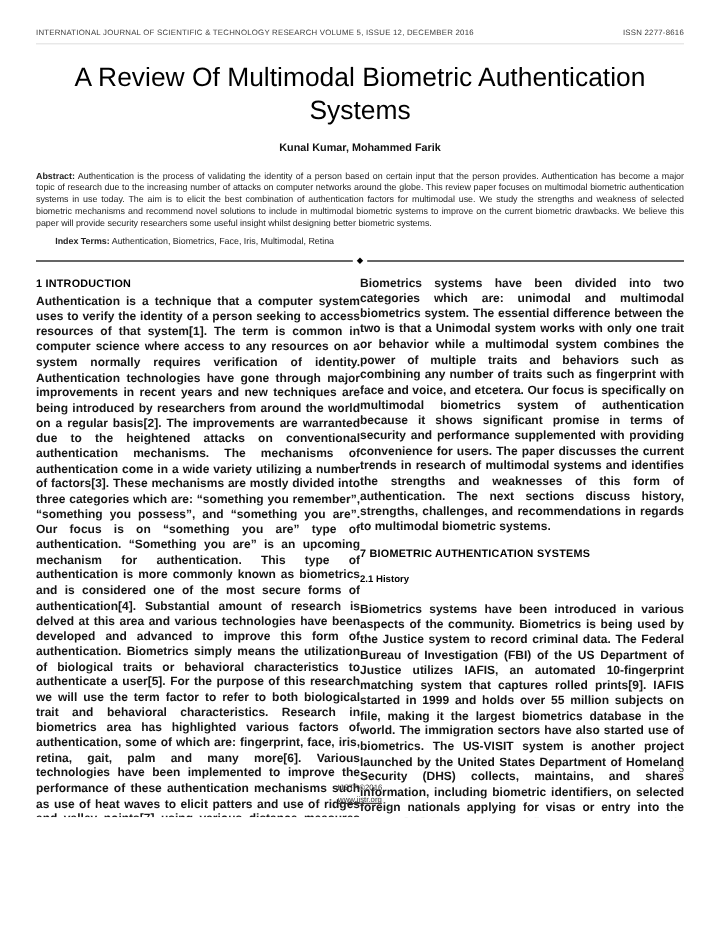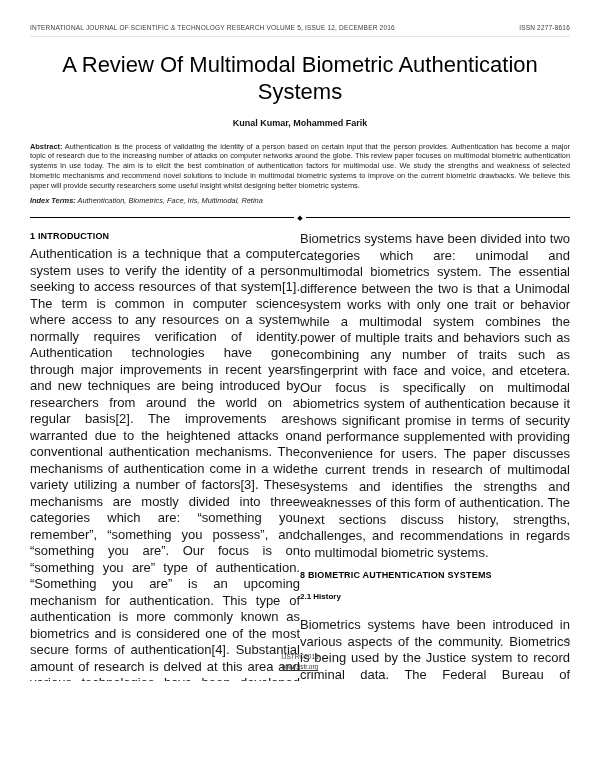--- a/index.html
+++ b/index.html
@@ -26,35 +26,35 @@
   }
   .authors {
     text-align:center; font-size:9px; font-weight:bold; color:#111;
     margin:12px 0 14px 0;
   }
   .abstract {
     font-size:7.4px; line-height:1.32; text-align:justify; color:#222;
     margin:0 0 6px 0;
   }
   .index-terms {
-    font-size:7.4px; line-height:1.3; color:#222; margin:0 0 8px 0;font-style:italic;
+    font-size:7.4px; line-height:1.3; color:#222; margin:0 0 8px 16px;
   }
   .separator { display:flex; align-items:center; margin:2px 0 10px 0; }
   .sep-line { flex:1; height:1px; background:#000; }
   .sep-diamond { font-size:7px; line-height:1; padding:0 3px; color:#000; }
   .columns { display:flex; height:490px; overflow:hidden; }
   .col { flex:1; display:flex; flex-direction:column; overflow:hidden; min-width:0; }
   .section-heading {
     font-size:9px; font-weight:bold; color:#000; letter-spacing:0.2px;
     margin:0 0 5px 0;
   }
   .section-heading.spaced { margin-top:9px; }
   .sub-heading { font-size:8px; font-weight:bold; color:#000; margin:7px 0 16px 0; }
   .body-text {
-    font-size:13px; line-height:1.27; text-align:justify; color:#151515; margin:0;
+    font-size:10px; line-height:1.27; text-align:justify; color:#151515; margin:0;font-weight:bold;
   }
   .footnote-block { margin-top:auto; padding-top:5px; }
   .footnote-rule { width:90px; height:1px; background:#000; margin:0 0 4px 0; }
   .footnotes {
     list-style:disc; margin:0; padding-left:11px;
     font-size:7px; font-style:italic; line-height:1.35; color:#222;
   }
   .footnotes li { margin-bottom:3px; }
   .link { color:#0563C1; text-decoration:underline; cursor:pointer; }
   .page-number { position:absolute; right:30px; bottom:36px; font-size:8px; color:#333; }
@@ -102,21 +102,21 @@
           </li>
           <li>
             <span>Mohammed Farik is a Lecturer in Information Technology at The University of Fiji. Email: </span><a class="link">mohammedf@unifiji.ac.fj</a>
           </li>
         </ul>
       </div>
     </div>
 
     <div class="col">
       <p class="body-text">Biometrics systems have been divided into two categories which are: unimodal and multimodal biometrics system. The essential difference between the two is that a Unimodal system works with only one trait or behavior while a multimodal system combines the power of multiple traits and behaviors such as combining any number of traits such as fingerprint with face and voice, and etcetera. Our focus is specifically on multimodal biometrics system of authentication because it shows significant promise in terms of security and performance supplemented with providing convenience for users. The paper discusses the current trends in research of multimodal systems and identifies the strengths and weaknesses of this form of authentication. The next sections discuss history, strengths, challenges, and recommendations in regards to multimodal biometric systems.</p>
-      <h2 class="section-heading spaced">8 BIOMETRIC AUTHENTICATION SYSTEMS</h2>
+      <h2 class="section-heading spaced">7 BIOMETRIC AUTHENTICATION SYSTEMS</h2>
       <h3 class="sub-heading">2.1 History</h3>
       <p class="body-text">Biometrics systems have been introduced in various aspects of the community. Biometrics is being used by the Justice system to record criminal data. The Federal Bureau of Investigation (FBI) of the US Department of Justice utilizes IAFIS, an automated 10-fingerprint matching system that captures rolled prints[9]. IAFIS started in 1999 and holds over 55 million subjects on file, making it the largest biometrics database in the world. The immigration sectors have also started use of biometrics. The US-VISIT system is another project launched by the United States Department of Homeland Security (DHS) collects, maintains, and shares information, including biometric identifiers, on selected foreign nationals applying for visas or entry into the country[10]. The banking and finance sector are actively engaged in biometrics authentication. The Royal Bank of Scotland (RBS) and NatWest pioneered the use of fingerprint technology via mobile phones to authenticate users[11]. The Citibank collected two Gartner Financial Services Cool Business Awards in 2015 for implementation of voice recognition for identification. Multimodal systems have recently got major attention due to the increased level of security it provides. Krawczyk proposed a multimodal system which uses online digital signature and voice recognition to secure medical records[12]. Shoaa Al-Hijaili has also proposed the use of face and iris to protect medical documents[13]. Catalin introduced a multimodal biometrics system to securing internet banking applications[14]. Biometrics will be used to open a token device and/or login to the internet banking application or</p>
     </div>
 
   </div>
 
   <div class="page-number">5</div>
 
   <div class="footer-center">
     <div>IJSTR©2016</div>

